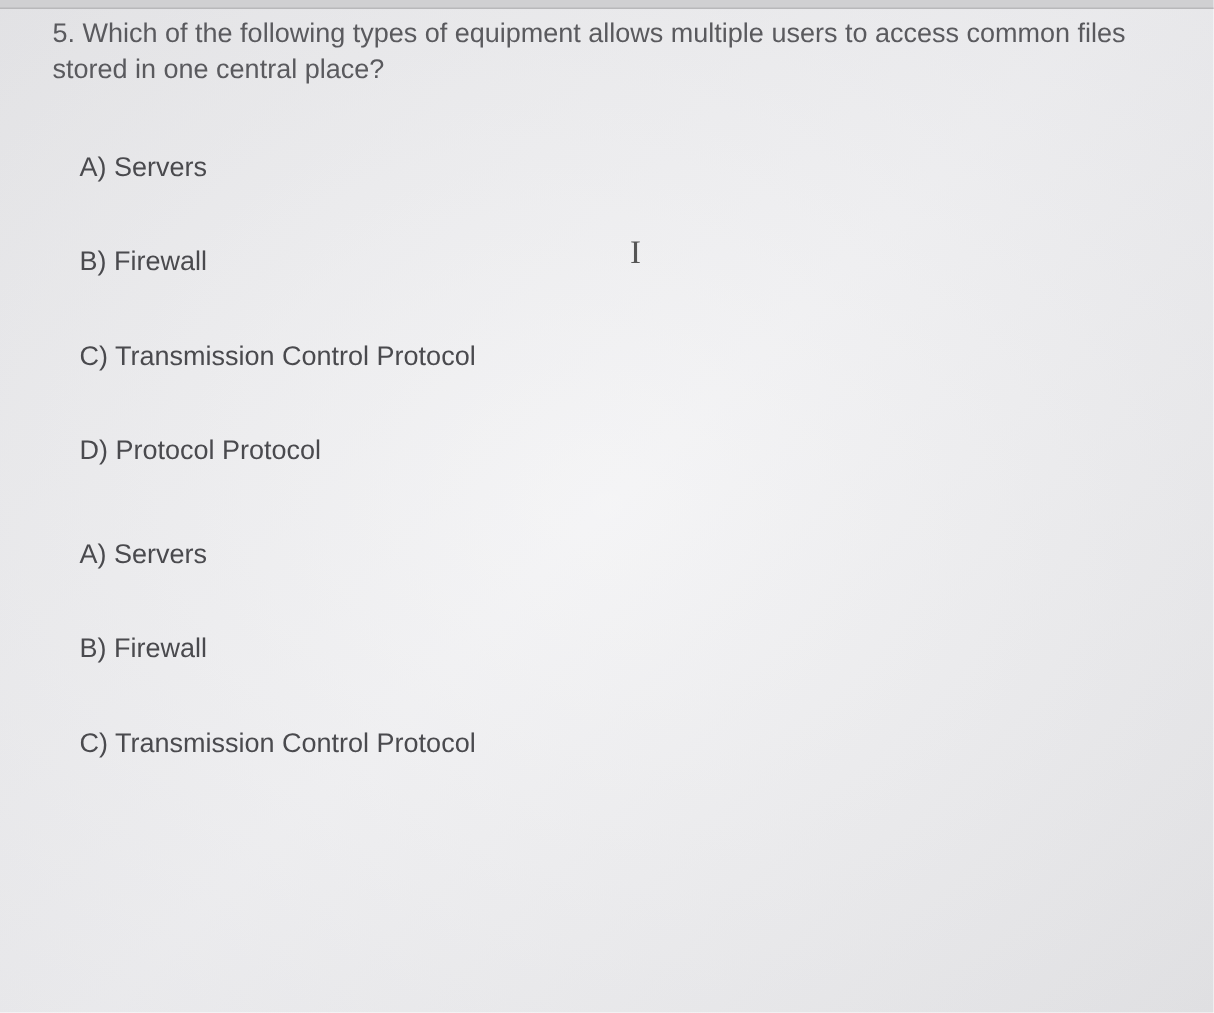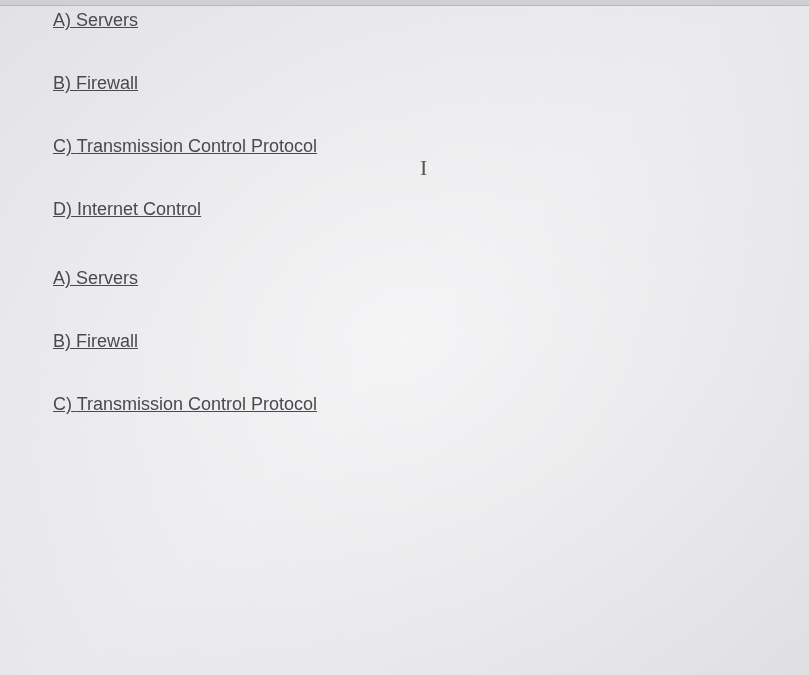--- a/index.html
+++ b/index.html
@@ -39,21 +39,20 @@
       color: #5a5a5e;
       line-height: 1.35;
       margin-bottom: 42px;
       font-weight: 400;
     }
     .question-text .num {
       display: inline;
     }
     .options {
       padding-left: 18px;
-      text-decoration: underline;
     }
     .option {
       font-size: 18px;
       color: #4a4a4e;
       margin-bottom: 42px;
       font-weight: 400;
     }
     .option:last-child {
       margin-bottom: 0;
     }
@@ -75,36 +74,40 @@
       background: #d0d0d2;
       border-bottom: 1px solid #b8b8ba;
     }
   </style>
 </head>
 <body>
 <div class="top-border"></div>
 
 <div class="content">
   <div class="question-block">
+    <div class="question-text">
+      <span class="num">5.</span>
+      <span>Which of the following types of equipment allows multiple users to access common files stored in one central place?</span>
+    </div>
     <div class="options">
       <div class="option">
         <span>A)</span>
         <span>Servers</span>
       </div>
       <div class="option">
         <span>B)</span>
         <span>Firewall</span>
       </div>
       <div class="option">
         <span>C)</span>
         <span>Transmission Control Protocol</span>
       </div>
       <div class="option">
         <span>D)</span>
-        <span>Internet Control</span>
+        <span>Protocol Protocol</span>
       </div>
     </div>
   </div>
 
   <div class="question-block">
     <div class="options">
       <div class="option">
         <span>A)</span>
         <span>Servers</span>
       </div>

